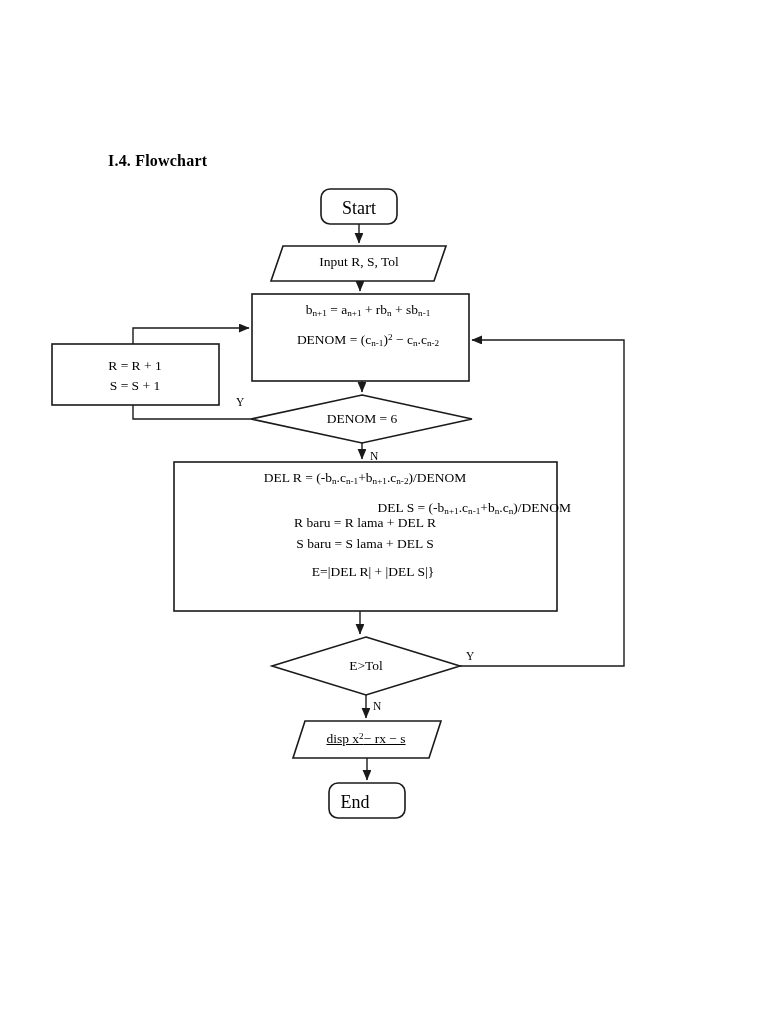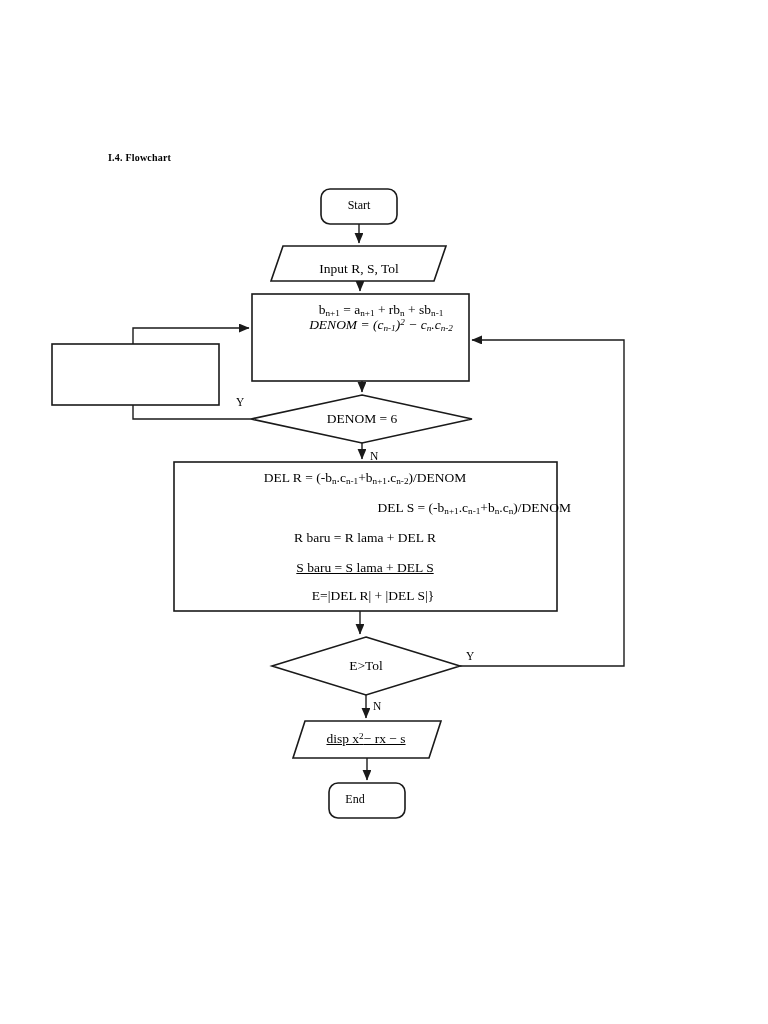--- a/index.html
+++ b/index.html
@@ -24,21 +24,21 @@
     background: #ffffff;
   }
 
   
   .section-heading {
     position: absolute;
     left: 108px;
     top: 152px;
     font-family: "Liberation Serif", serif;
     font-weight: bold;
-    font-size: 10px;
+    font-size: 16px;
     letter-spacing: 0.2px;
     white-space: nowrap;
   }
 
   
   #flow {
     position: absolute;
     left: 0;
     top: 0;
     width: 768px;
@@ -84,21 +84,21 @@
 
   .branch-label {
     position: absolute;
     font-family: "Liberation Serif", serif;
     font-size: 11.5px;
     color: #000000;
     white-space: nowrap;
     pointer-events: none;
   }
 
-  .terminal-label { font-size: 12px; }
+  .terminal-label { font-size: 18px; }
 
   
   .center-x { transform: translateX(-50%); }
 </style>
 </head>
 <body>
 
 <div id="page">
 
   <div class="section-heading">I.4. Flowchart</div>
@@ -143,39 +143,43 @@
 
     <polyline class="conn" points="460,666 624,666 624,340 472,340" marker-end="url(#arrow)"></polyline>
 
     <line class="conn" x1="366" y1="695" x2="366" y2="718" marker-end="url(#arrow)"></line>
 
     <line class="conn" x1="367" y1="758" x2="367" y2="780" marker-end="url(#arrow)"></line>
   </svg>
 
   <div class="node-text terminal-label center-x" style="left:359px; top:199px; width:120px;">Start</div>
 
-  <div class="node-text center-x" style="left:359px; top:262px; width:200px;">Input R, S, Tol</div>
+  <div class="node-text center-x" style="left:359px; top:255px; width:200px;">Input R, S, Tol</div>
 
-  <div class="node-text center-x" style="left:381px; top:303px; width:230px;text-align:center;">
+  <div class="node-text center-x" style="left:368px; top:303px; width:230px;text-align:center;">
     <div class="eq-line">b<sub>n+1</sub> = a<sub>n+1</sub> + rb<sub>n</sub> + sb<sub>n-1</sub></div>
-    <div class="eq-line" style="font-style:italic;">DENOM = (c<sub>n-1</sub>)<sup>2</sup> − c<sub>n</sub>.c<sub>n-2</sub></div>
+    <div class="eq-line" style="margin-top:15px;">DENOM = (c<sub>n-1</sub>)<sup>2</sup> − c<sub>n</sub>.c<sub>n-2</sub></div>
   </div>
 
+  <div class="node-text center-x" style="left:135px; top:359px; width:180px;">
+    <div class="eq-line">R = R + 1</div>
+    <div class="eq-line" style="margin-top:6px;">S = S + 1</div>
+  </div>
 
   <div class="node-text center-x" style="left:362px; top:412px; width:180px;">DENOM = 6</div>
 
   <div class="branch-label" style="left:236px; top:396px;">Y</div>
 
   <div class="branch-label" style="left:370px; top:450px;">N</div>
 
   <div class="node-text center-x" style="left:365px; top:471px; width:412px;">
     <div class="eq-line">DEL R = (-b<sub>n</sub>.c<sub>n-1</sub>+b<sub>n+1</sub>.c<sub>n-2</sub>)/DENOM</div>
     <div class="eq-line" style="margin-top:15px;text-align:right;">DEL S = (-b<sub>n+1</sub>.c<sub>n-1</sub>+b<sub>n</sub>.c<sub>n</sub>)/DENOM</div>
-    <div class="eq-line" style="margin-top:15px;">R baru = R lama + DEL R</div>
-    <div class="eq-line" style="margin-top:16px;text-decoration:underline;">S baru = S lama + DEL S</div>
+    <div class="eq-line" style="">R baru = R lama + DEL R</div>
+    <div class="eq-line" style="margin-top:7px;">S baru = S lama + DEL S</div>
     <div class="eq-line" style="margin-top:15px;margin-left:16px;">E=|DEL R| + |DEL S|}</div>
   </div>
 
   <div class="node-text center-x" style="left:366px; top:659px; width:160px;">E&gt;Tol</div>
 
   <div class="branch-label" style="left:466px; top:650px;">Y</div>
 
   <div class="branch-label" style="left:373px; top:700px;">N</div>
 
   <div class="node-text center-x" style="left:366px; top:732px; width:200px;text-decoration:underline;">disp x<sup>2</sup>− rx − s</div>

